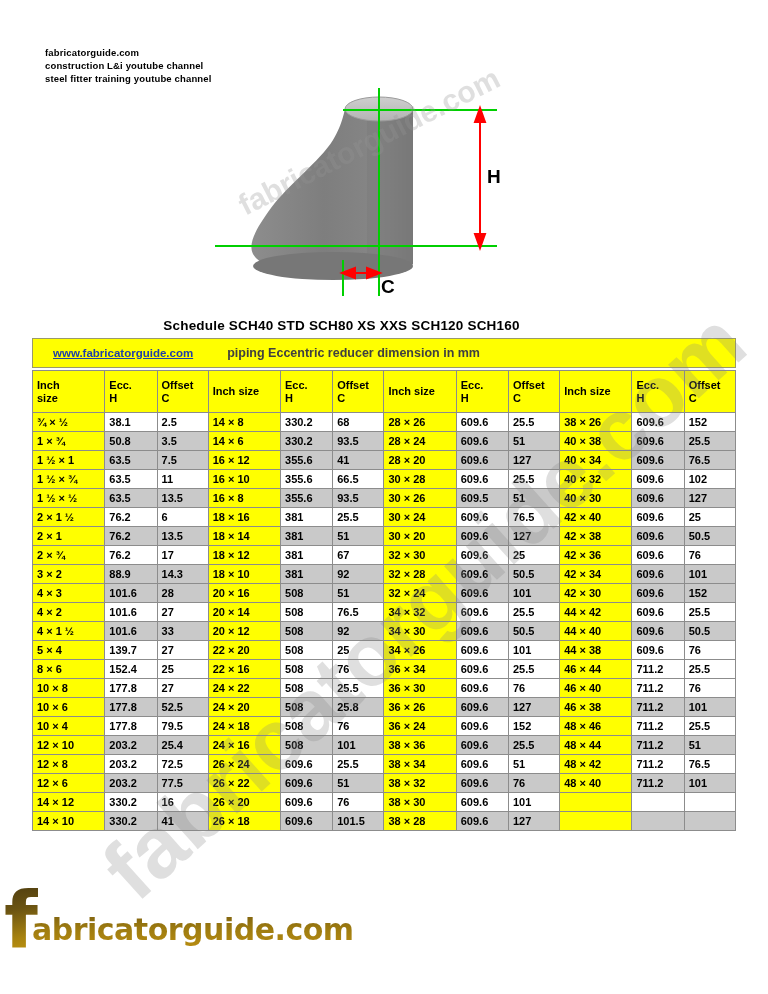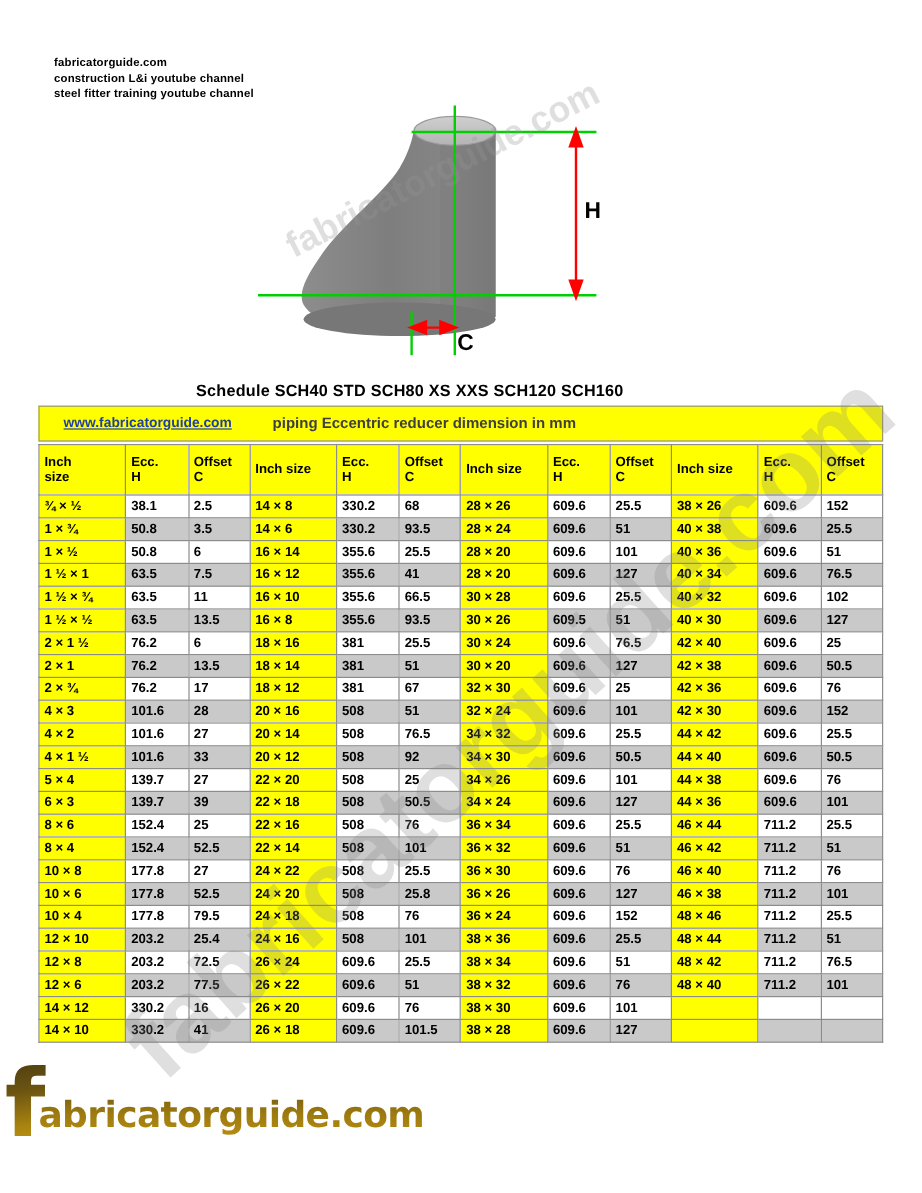--- a/index.html
+++ b/index.html
@@ -350,34 +350,20 @@
           <td class="size">14 × 6</td>
           <td class="val">330.2</td>
           <td class="val">93.5</td>
           <td class="size">28 × 24</td>
           <td class="val">609.6</td>
           <td class="val">51</td>
           <td class="size">40 × 38</td>
           <td class="val">609.6</td>
           <td class="val">25.5</td>
         </tr>
-        <tr class="odd">
-          <td class="size">1 × ½</td>
-          <td class="val">50.8</td>
-          <td class="val">6</td>
-          <td class="size">16 × 14</td>
-          <td class="val">355.6</td>
-          <td class="val">25.5</td>
-          <td class="size">28 × 20</td>
-          <td class="val">609.6</td>
-          <td class="val">101</td>
-          <td class="size">40 × 36</td>
-          <td class="val">609.6</td>
-          <td class="val">51</td>
-        </tr>
         <tr class="even">
           <td class="size">1 ½ × 1</td>
           <td class="val">63.5</td>
           <td class="val">7.5</td>
           <td class="size">16 × 12</td>
           <td class="val">355.6</td>
           <td class="val">41</td>
           <td class="size">28 × 20</td>
           <td class="val">609.6</td>
           <td class="val">127</td>
@@ -449,20 +435,34 @@
           <td class="val">381</td>
           <td class="val">67</td>
           <td class="size">32 × 30</td>
           <td class="val">609.6</td>
           <td class="val">25</td>
           <td class="size">42 × 36</td>
           <td class="val">609.6</td>
           <td class="val">76</td>
         </tr>
         <tr class="even">
+          <td class="size">3 × 2</td>
+          <td class="val">88.9</td>
+          <td class="val">14.3</td>
+          <td class="size">18 × 10</td>
+          <td class="val">381</td>
+          <td class="val">92</td>
+          <td class="size">32 × 28</td>
+          <td class="val">609.6</td>
+          <td class="val">50.5</td>
+          <td class="size">42 × 34</td>
+          <td class="val">609.6</td>
+          <td class="val">101</td>
+        </tr>
+        <tr class="even">
           <td class="size">4 × 3</td>
           <td class="val">101.6</td>
           <td class="val">28</td>
           <td class="size">20 × 16</td>
           <td class="val">508</td>
           <td class="val">51</td>
           <td class="size">32 × 24</td>
           <td class="val">609.6</td>
           <td class="val">101</td>
           <td class="size">42 × 30</td>
@@ -504,62 +504,34 @@
           <td class="size">22 × 20</td>
           <td class="val">508</td>
           <td class="val">25</td>
           <td class="size">34 × 26</td>
           <td class="val">609.6</td>
           <td class="val">101</td>
           <td class="size">44 × 38</td>
           <td class="val">609.6</td>
           <td class="val">76</td>
         </tr>
-        <tr class="even">
-          <td class="size">6 × 3</td>
-          <td class="val">139.7</td>
-          <td class="val">39</td>
-          <td class="size">22 × 18</td>
-          <td class="val">508</td>
-          <td class="val">50.5</td>
-          <td class="size">34 × 24</td>
-          <td class="val">609.6</td>
-          <td class="val">127</td>
-          <td class="size">44 × 36</td>
-          <td class="val">609.6</td>
-          <td class="val">101</td>
-        </tr>
         <tr class="odd">
           <td class="size">8 × 6</td>
           <td class="val">152.4</td>
           <td class="val">25</td>
           <td class="size">22 × 16</td>
           <td class="val">508</td>
           <td class="val">76</td>
           <td class="size">36 × 34</td>
           <td class="val">609.6</td>
           <td class="val">25.5</td>
           <td class="size">46 × 44</td>
           <td class="val">711.2</td>
           <td class="val">25.5</td>
         </tr>
-        <tr class="even">
-          <td class="size">8 × 4</td>
-          <td class="val">152.4</td>
-          <td class="val">52.5</td>
-          <td class="size">22 × 14</td>
-          <td class="val">508</td>
-          <td class="val">101</td>
-          <td class="size">36 × 32</td>
-          <td class="val">609.6</td>
-          <td class="val">51</td>
-          <td class="size">46 × 42</td>
-          <td class="val">711.2</td>
-          <td class="val">51</td>
-        </tr>
         <tr class="odd">
           <td class="size">10 × 8</td>
           <td class="val">177.8</td>
           <td class="val">27</td>
           <td class="size">24 × 22</td>
           <td class="val">508</td>
           <td class="val">25.5</td>
           <td class="size">36 × 30</td>
           <td class="val">609.6</td>
           <td class="val">76</td>

